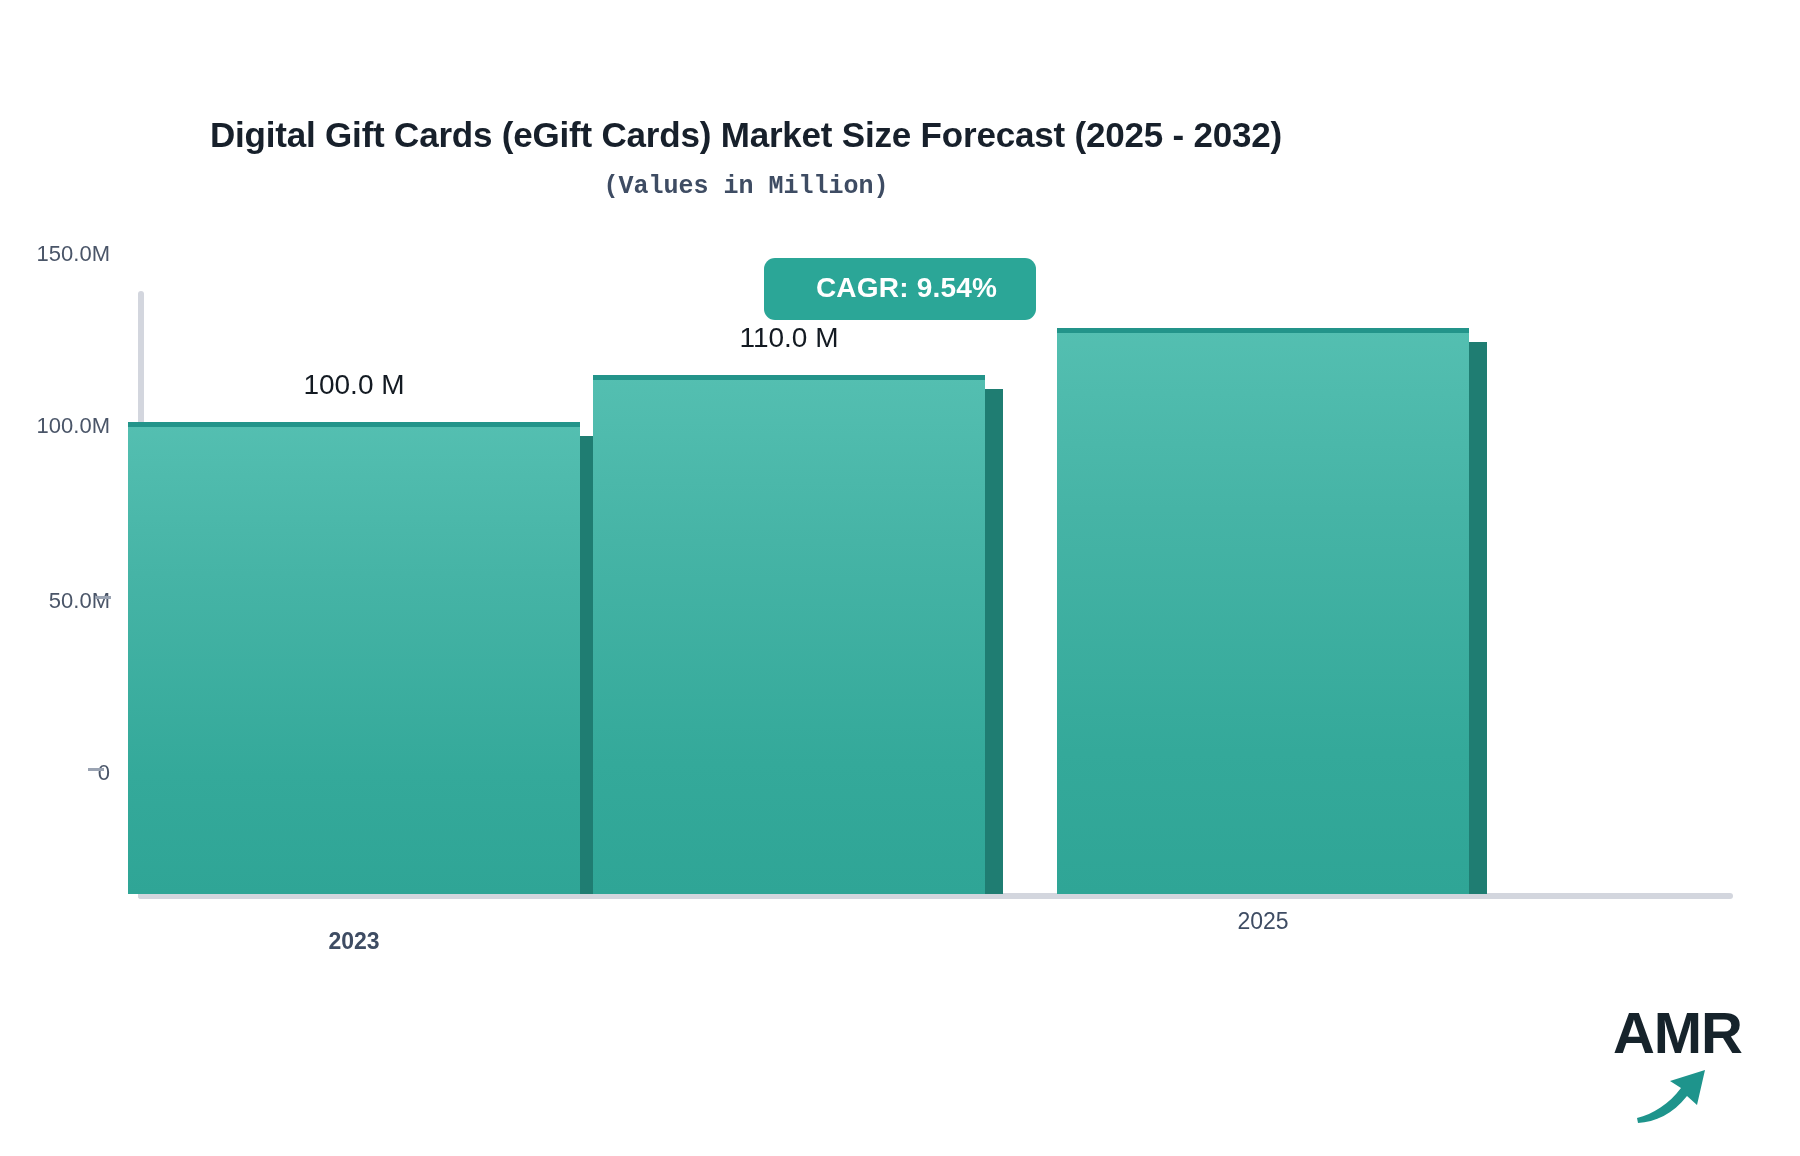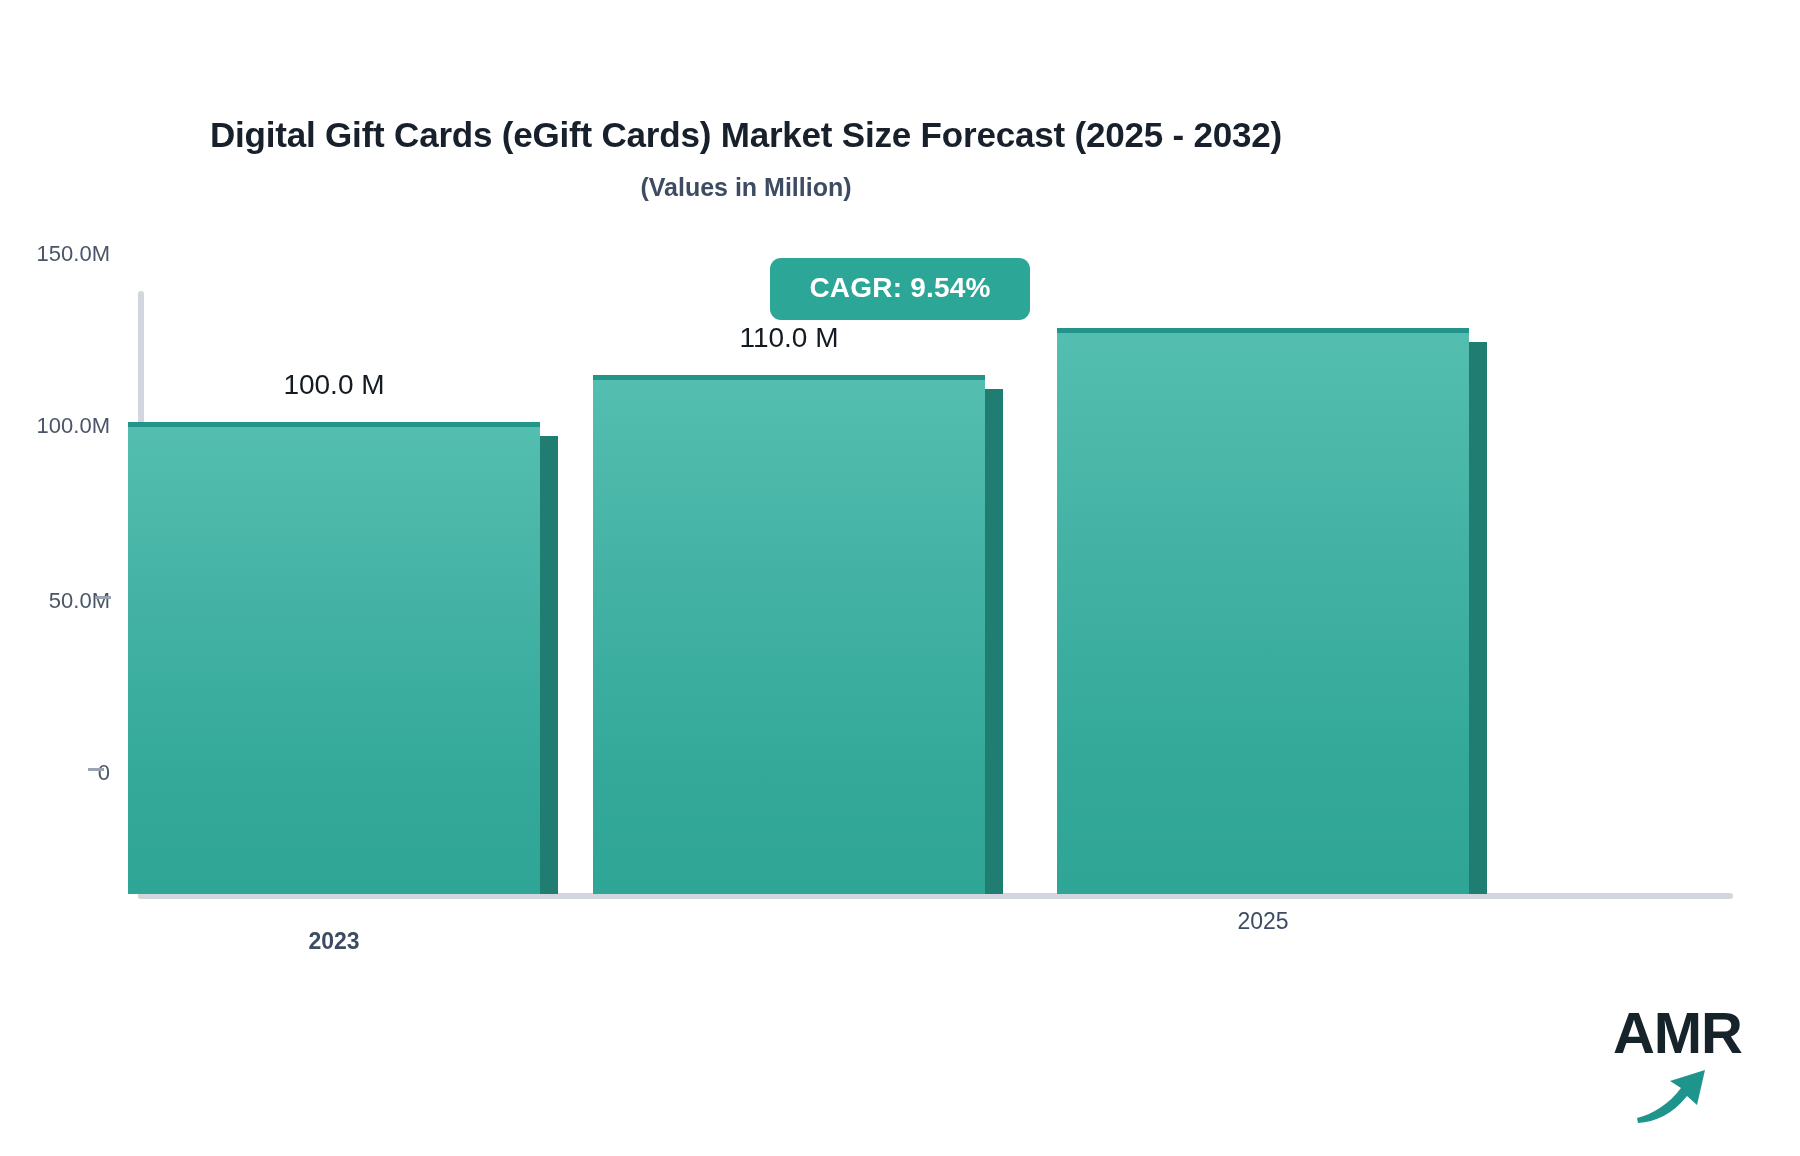--- a/index.html
+++ b/index.html
@@ -32,39 +32,40 @@
     letter-spacing: -0.2px;
     line-height: 1.15;
   }
   #chart-subtitle {
     margin: 0;
     padding-top: 18px;
     font-size: 25px;
     font-weight: bold;
     color: #3e4c63;
     line-height: 1.15;
+    font-family: Liberation Mono, monospace;
   }
 
   
   #cagr-badge-wrap {
     position: absolute;
     top: 258px;
     left: 0;
     width: 1800px;
     text-align: center;
     pointer-events: none;
   }
   #cagr-badge {
     display: inline-block;
     background: #2ba697;
     color: #ffffff;
     font-size: 28px;
     font-weight: bold;
     border-radius: 11px;
-    padding: 16px 39px 18px 39px;
+    padding: 16px 39px 18px 52px;
     line-height: 1;
     letter-spacing: 0.2px;
   }
 
   
   #plot-area {
     position: absolute;
     left: 0;
     top: 0;
     width: 1800px;
@@ -193,21 +194,21 @@
   <div id="x-axis-line"></div>
 
   <div class="y-tick" style="top:243px;">150.0M</div>
   <div class="y-tick" style="top:415px;">100.0M</div>
   <div class="y-tick" style="top:590px;">50.0M</div>
   <div class="y-tick" style="top:762px;">0</div>
 
   <div class="y-tick-dash" style="left:95px; top:596px;"></div>
   <div class="y-tick-dash" style="left:88px; top:768px;"></div>
 
-  <div class="bar-group" style="left:128px; width:412px; height:472px;">
+  <div class="bar-group" style="left:128px; width:412px; height:472px;padding-left:40px;">
     <div class="bar-value" style="top:-51px;">100.0 M</div>
     <div class="bar-face" style="height:472px;">
       <div class="bar-top-shade" style="top:0;"></div>
     </div>
     <div class="bar-side" style="height:458px;"></div>
     <div class="x-tick-label" style="top:508px;font-weight:bold;">2023</div>
   </div>
 
   <div class="bar-group" style="left:593px; width:392px; height:519px;">
     <div class="bar-value" style="top:-51px;">110.0 M</div>

